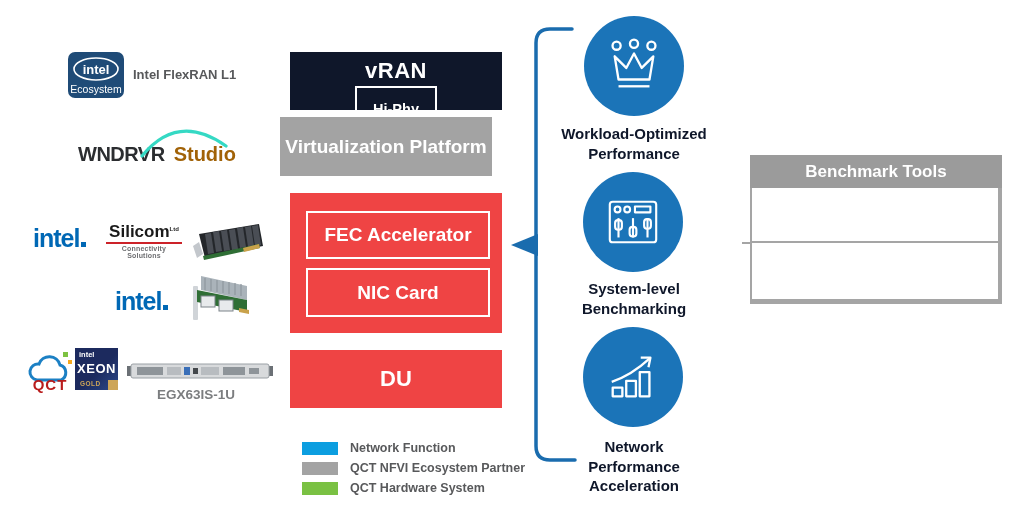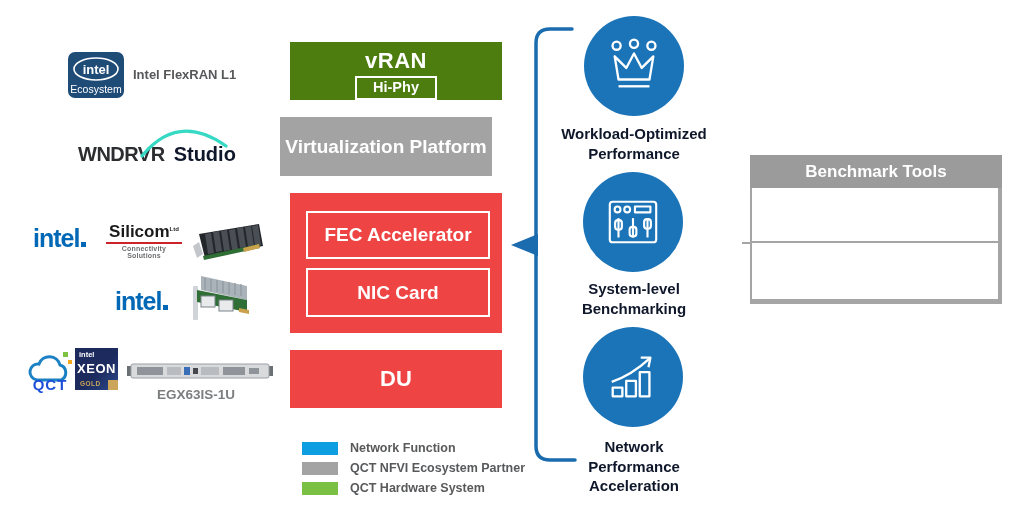--- a/index.html
+++ b/index.html
@@ -4,25 +4,25 @@
 <style>
   html,body{margin:0;padding:0;background:#fff;}
   #canvas{position:relative;width:1024px;height:529px;background:#ffffff;overflow:hidden;
           font-family:"Liberation Sans",sans-serif;}
   .abs{position:absolute;}
   .ctr{display:flex;align-items:center;justify-content:center;}
   .pre{white-space:pre-line;}
 
   
   .box{color:#fff;font-weight:bold;text-align:center;}
-  .box-blue{background:#4d7c0f;}
+  .box-blue{background:#0f172a;margin-top:10px;}
   .box-gray{background:#a3a3a3;}
   .box-green{background:#ef4444;}
   .vran-title{font-size:22px;letter-spacing:.5px;}
-  .chip{display:inline-block;border:2px solid #fff;padding:1px 16px 3px;font-size:14.5px;font-weight:600;color:#fff;}
+  .chip{display:inline-block;border:2px solid #fff;padding:13px 16px 3px;font-size:14.5px;font-weight:600;color:#fff;}
   .inner-box{border:2px solid #fff;color:#fff;font-weight:bold;font-size:19px;}
 
   
   .legend-row{display:flex;align-items:center;margin-bottom:6px;}
   .sw{width:36px;height:13px;margin-right:12px;}
   .sw-blue{background:#0c9ee0;}
   .sw-gray{background:#a3a3a3;}
   .sw-green{background:#7ac143;}
   .legend-label{font-size:12.5px;font-weight:bold;color:#58595b;}
 
@@ -33,34 +33,34 @@
   
   .bt-header{background:#9b9b9b;color:#fff;font-weight:bold;font-size:17px;}
   .bt-body{border-left:2px solid #a5a5a5;border-right:4px solid #a5a5a5;border-bottom:5px solid #a5a5a5;}
   .bt-row1{height:53px;border-bottom:2px solid #a5a5a5;}
   .bt-row2{height:56px;}
 
   
   .isw-badge{width:56px;height:46px;background:#1f4b77;border-radius:7px;color:#fff;}
   .flexran{font-size:13px;font-weight:bold;color:#57585a;}
   .wndrvr{font-size:20px;font-weight:800;letter-spacing:-.5px;color:#2b2d30;}
-  .studio{font-size:20px;font-weight:600;color:#0f172a;margin-left:9px;}
+  .studio{font-size:20px;font-weight:600;color:#a16207;margin-left:9px;}
   .intel-word{font-size:25px;font-weight:bold;color:#0068b5;letter-spacing:-1px;line-height:1;}
   .intel-dot{display:inline-block;width:5px;height:5px;background:#0068b5;margin-left:2px;}
   .silicom-box{width:80px;height:38px;background:#fff;text-align:center;}
   .silicom-name{font-size:17px;font-weight:800;color:#1a1a1a;line-height:1;}
   .silicom-ltd{font-size:6px;font-weight:bold;color:#1a1a1a;vertical-align:super;}
   .silicom-line{height:2px;background:#cc2229;margin:1px 2px 1px;}
   .silicom-tag{font-size:7px;font-weight:bold;color:#6d6e71;letter-spacing:.2px;}
   .xeon-badge{width:43px;height:42px;background:linear-gradient(135deg,#1c2a5e 55%,#2c4a8c);position:relative;color:#fff;overflow:hidden;}
   .xeon-intel{position:absolute;top:2px;left:4px;font-size:7.5px;font-weight:bold;}
   .xeon-name{position:absolute;top:13px;left:0;width:100%;text-align:center;font-size:13px;font-weight:bold;letter-spacing:.5px;}
   .xeon-gold{position:absolute;bottom:3px;left:5px;font-size:6.5px;font-weight:bold;color:#cda558;letter-spacing:.5px;}
   .xeon-corner{position:absolute;right:0;bottom:0;width:10px;height:10px;background:#cda558;}
-  .qct-text{position:absolute;left:0;bottom:0;width:100%;text-align:center;font-size:15px;font-weight:800;color:#1d4ed8;letter-spacing:1px;}
+  .qct-text{position:absolute;left:0;bottom:0;width:100%;text-align:center;font-size:15px;font-weight:800;color:#b91c1c;letter-spacing:1px;}
   .egx-label{font-size:13.5px;font-weight:bold;color:#7b7d7f;text-align:center;}
 </style>
 </head>
 <body>
 
 <div id="canvas">
 
   <div class="abs isw-badge ctr" style="left:68px;top:52px;flex-direction:column;">
     <svg width="48" height="26" viewBox="0 0 48 26">
       <ellipse cx="24" cy="13" rx="22" ry="11" fill="none" stroke="#ffffff" stroke-width="1.6"></ellipse>

